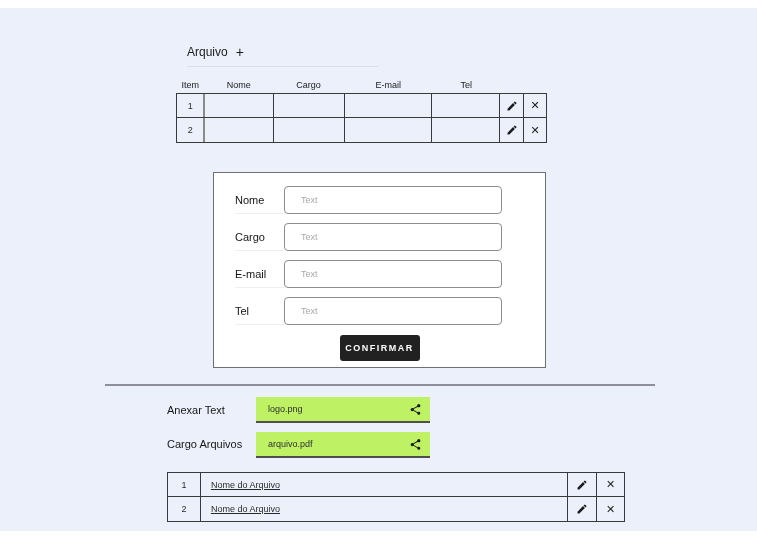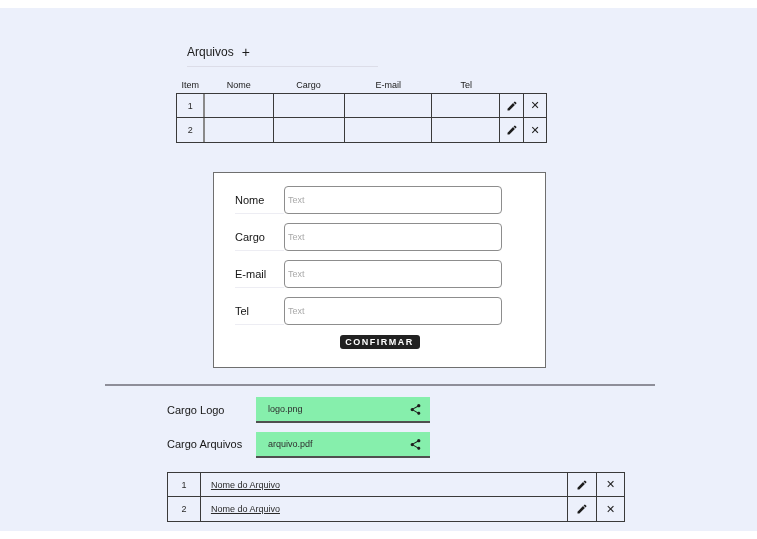--- a/index.html
+++ b/index.html
@@ -75,29 +75,29 @@
   .frow.r2 { top: 87px; } .frow.r3 { top: 124px; }
   .flabel {
     width: 49px; height: 28px;
     display: flex; align-items: center;
     font-size: 11px; color: #141414;
     border-bottom: 1px solid #ededf3;
   }
   .finput {
     width: 218px; height: 28px;
     border: 1px solid #8d8d8d; border-radius: 4px;
-    background: #fff; padding: 0 3px;
+    background: #fff; padding: 0 16px;
     font-size: 9px; color: #333;
     font-family: "Liberation Sans", sans-serif;
     outline: none;
   }
   .finput::placeholder { color: #a9a9a9; }
   .confirm-btn {
     position: absolute; left: 50%; top: 162px; transform: translateX(-50%);
-    width: 80px; height: 14px;
+    width: 80px; height: 26px;
     background: #212121; color: #fff;
     border: none; border-radius: 3px;
     font-size: 9px; font-weight: bold; letter-spacing: 1.5px;
     cursor: pointer;
     font-family: "Liberation Sans", sans-serif;
   }
   
   .divider {
     position: absolute; left: 105px; top: 384px;
     width: 550px; height: 2px; background: #8e8e99;
@@ -105,21 +105,21 @@
   
   .att-label {
     position: absolute; left: 167px;
     font-size: 11px; color: #161616;
   }
   .att-label.a0 { top: 404px; }
   .att-label.a1 { top: 438px; }
   .att-field {
     position: absolute; left: 256px;
     width: 174px; height: 26px;
-    background: #86efac;
+    background: #bef264;
     border-bottom: 2px solid #4f4f4f;
     display: flex; align-items: center; justify-content: space-between;
     padding: 0 8px 0 12px;
     cursor: pointer;
   }
   .att-field.a0 { top: 397px; }
   .att-field.a1 { top: 432px; }
   .att-filename { font-size: 9px; color: #2e2e2e; }
   
   .ftable { position: absolute; left: 167px; top: 472px; width: 458px; }
@@ -129,21 +129,21 @@
   .w-fclose{ width: 28px; }
   svg { display: block; }
 </style>
 </head>
 <body>
 
 <div class="page">
   <div class="canvas"></div>
 
   <div class="contatos-title">
-    <span>Arquivos</span>
+    <span>Arquivo</span>
     <button class="add-btn">+</button>
   </div>
   <div class="contatos-underline"></div>
 
   <div class="ctable">
     <div class="hrow">
       <div class="hcell w-item">Item</div>
       <div class="hcell w-nome">Nome</div>
       <div class="hcell w-cargo">Cargo</div>
       <div class="hcell w-email">E-mail</div>
@@ -210,21 +210,21 @@
     </div>
     <div class="frow r3">
       <div class="flabel">Tel</div>
       <input class="finput" type="text" placeholder="Text" style="">
     </div>
     <button class="confirm-btn">CONFIRMAR</button>
   </div>
 
   <div class="divider"></div>
 
-  <div class="att-label a0">Cargo Logo</div>
+  <div class="att-label a0">Anexar Text</div>
   <div class="att-field a0">
     <span class="att-filename">logo.png</span>
     <button class="icon-btn" style="width:auto;">
       <span>
         <svg width="13" height="13" viewBox="0 0 24 24" fill="#1d1d1d">
             <path d="M18 16.08c-.76 0-1.44.3-1.96.77L8.91 12.7c.05-.23.09-.46.09-.7s-.04-.47-.09-.7l7.05-4.11c.54.5 1.25.81 2.04.81 1.66 0 3-1.34 3-3s-1.34-3-3-3-3 1.34-3 3c0 .24.04.47.09.7L8.04 9.81C7.5 9.31 6.79 9 6 9c-1.66 0-3 1.34-3 3s1.34 3 3 3c.79 0 1.5-.31 2.04-.81l7.12 4.16c-.05.21-.08.43-.08.65 0 1.61 1.31 2.92 2.92 2.92 1.61 0 2.92-1.31 2.92-2.92s-1.31-2.92-2.92-2.92z"></path>
           </svg>
       </span>
     </button>
   </div>

